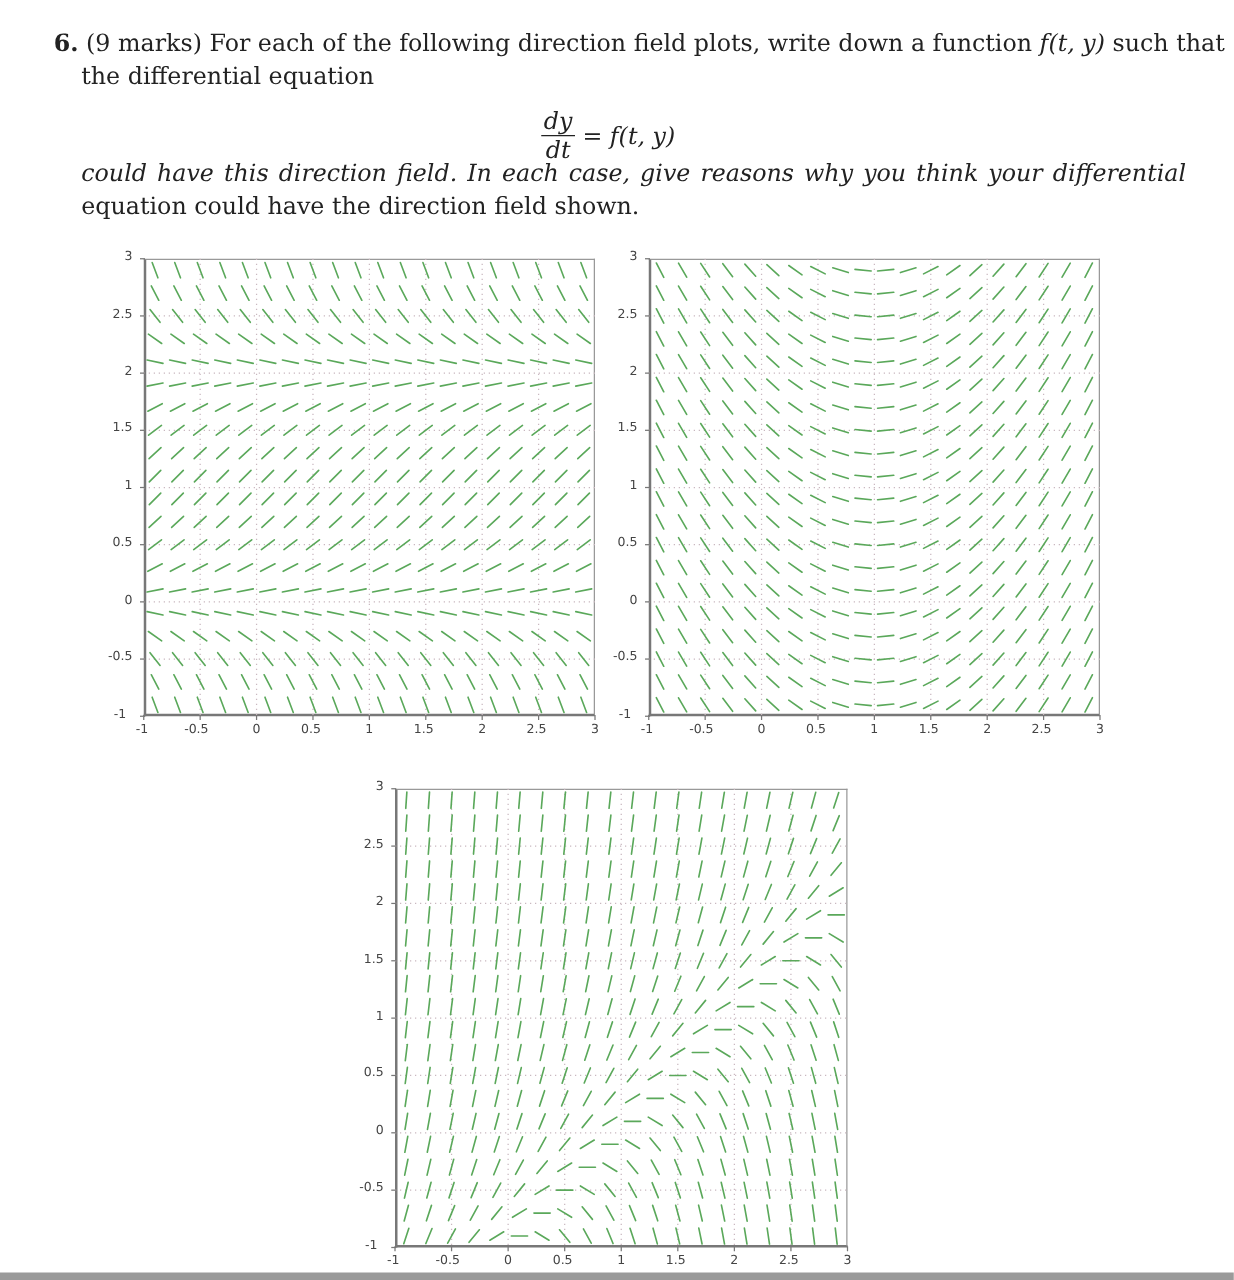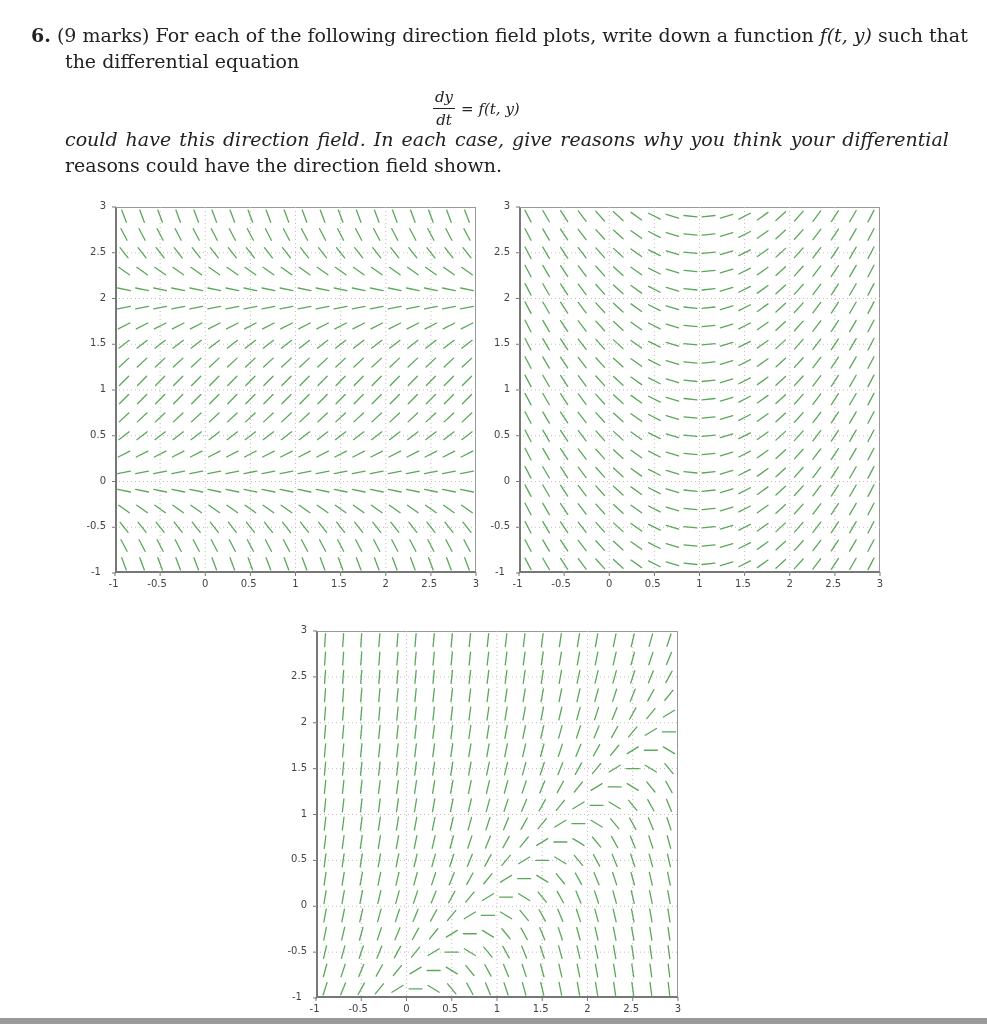--- a/index.html
+++ b/index.html
@@ -1,21 +1,21 @@
 <!DOCTYPE html>
 <html><head>
 <meta charset="utf-8">
 <style>
   html, body { margin:0; padding:0; background:#ffffff; }
   body { width:987px; height:1024px; position:relative; overflow:hidden; font-family:"DejaVu Serif", serif; color:#222; }
   .question { position:absolute; left:31px; top:22px; width:890px; font-size:19px; line-height:26px; }
-  .q-line1 { position:absolute; left:0; top:0; white-space:nowrap; }
+  .q-line1 { position:absolute; left:12px; top:0; white-space:nowrap; }
   .q-line2 { position:absolute; left:34px; top:26px; white-space:nowrap; }
   .q-num { font-weight:bold; }
-  .eq { position:absolute; left:402px; top:64px; font-size:15px; font-style:italic; }
+  .eq { position:absolute; left:402px; top:64px; font-size:19px; font-style:italic; }
   .frac { display:inline-block; vertical-align:middle; text-align:center; }
   .frac .num { display:block; border-bottom:1px solid #222; padding:0 2px; line-height:22px; }
   .frac .den { display:block; line-height:22px; }
   .eq-rhs { display:inline-block; vertical-align:middle; margin-left:6px;text-align:center; }
   .q-line3 { position:absolute; left:34px; top:104px; white-space:nowrap; word-spacing:2px;font-style:italic; }
   .q-line4 { position:absolute; left:34px; top:130px; white-space:nowrap; }
   .ital { font-style:italic; }
 
   .plot { position:absolute; }
   .plot-frame { position:absolute; left:0; top:0; border-left:2px solid #777; border-bottom:2px solid #777; border-top:1px solid #999; border-right:1px solid #999; box-sizing:border-box; background:#fff; }
@@ -29,21 +29,21 @@
 <div class="question">
   <div class="q-line1"><span class="q-num">6.</span><span> (9 marks) For each of the following direction field plots, write down a function </span><span class="ital">f(t, y)</span><span> such that</span></div>
   <div class="q-line2">the differential equation</div>
   <div class="eq">
     <span class="frac">
       <span class="num">dy</span>
       <span class="den">dt</span>
     </span><span class="eq-rhs">= f(t, y)</span>
   </div>
   <div class="q-line3">could have this direction field.  In each case, give reasons why you think your differential</div>
-  <div class="q-line4">reasons could have the direction field shown.</div>
+  <div class="q-line4">equation could have the direction field shown.</div>
 </div>
 
 <div class="plot" id="plot-1" style="left: 115px; top: 207px; width: 361px; height: 366px;">
     <div class="plot-frame" style="width: 361px; height: 366px;"></div>
     <svg width="361" height="366">
       <line x1="45.125" x2="45.125" y1="0" y2="366" stroke="#c9b8c0" stroke-width="1" stroke-dasharray="1,3"></line>
       <line x1="90.25" x2="90.25" y1="0" y2="366" stroke="#c9b8c0" stroke-width="1" stroke-dasharray="1,3"></line>
       <line x1="135.375" x2="135.375" y1="0" y2="366" stroke="#c9b8c0" stroke-width="1" stroke-dasharray="1,3"></line>
       <line x1="180.5" x2="180.5" y1="0" y2="366" stroke="#c9b8c0" stroke-width="1" stroke-dasharray="1,3"></line>
       <line x1="225.625" x2="225.625" y1="0" y2="366" stroke="#c9b8c0" stroke-width="1" stroke-dasharray="1,3"></line>

